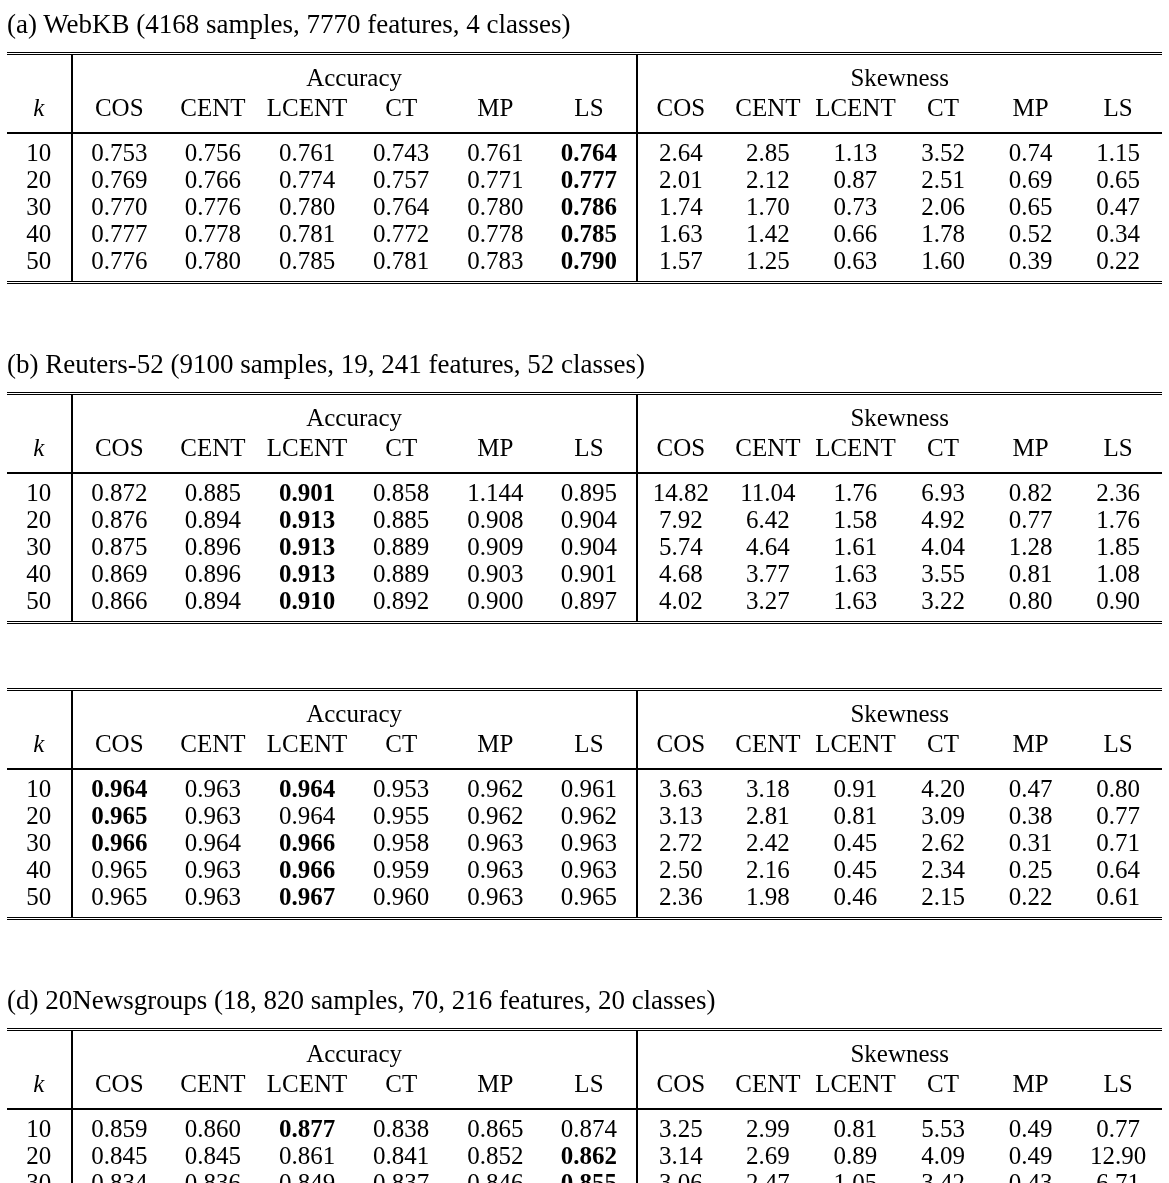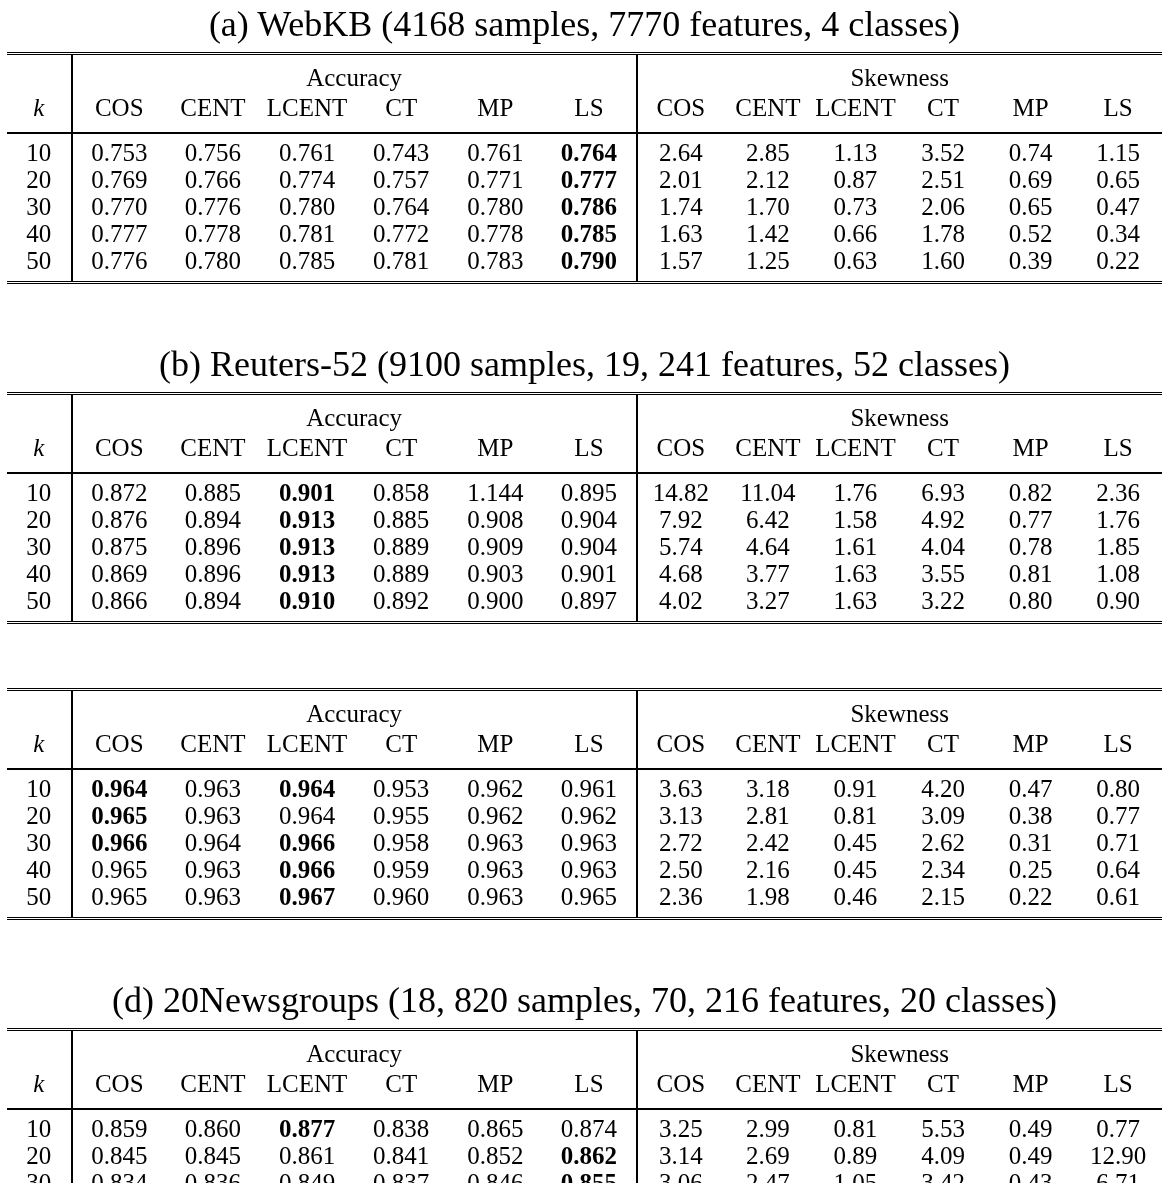--- a/index.html
+++ b/index.html
@@ -11,22 +11,22 @@
   body {
     width: 1169px;
     box-sizing: border-box;
     padding: 8px 7px 10px 7px;
     font-family: "Liberation Serif", "DejaVu Serif", serif;
   }
   .tbl-section + .tbl-section {
     margin-top: 64px;
   }
   .caption {
-    text-align: center;
-    font-size: 36px;
+    text-align: left;
+    font-size: 27px;
     line-height: 33px;
     margin: 0 0 11px 0;
     white-space: nowrap;
     font-family: Liberation Serif, serif;
   }
   table.paper-table {
     width: 100%;
     border-collapse: collapse;
     table-layout: fixed;
     border-top: 3px double #000;
@@ -260,21 +260,21 @@
           <td class="vsep">0.875</td>
           <td class="">0.896</td>
           <td class=" b">0.913</td>
           <td class="">0.889</td>
           <td class="">0.909</td>
           <td class="">0.904</td>
           <td class="vsep">5.74</td>
           <td>4.64</td>
           <td>1.61</td>
           <td>4.04</td>
-          <td>0.78</td>
+          <td>1.28</td>
           <td>1.85</td>
         </tr>
         <tr>
           <td>40</td>
           <td class="vsep">0.869</td>
           <td class="">0.896</td>
           <td class=" b">0.913</td>
           <td class="">0.889</td>
           <td class="">0.903</td>
           <td class="">0.901</td>

